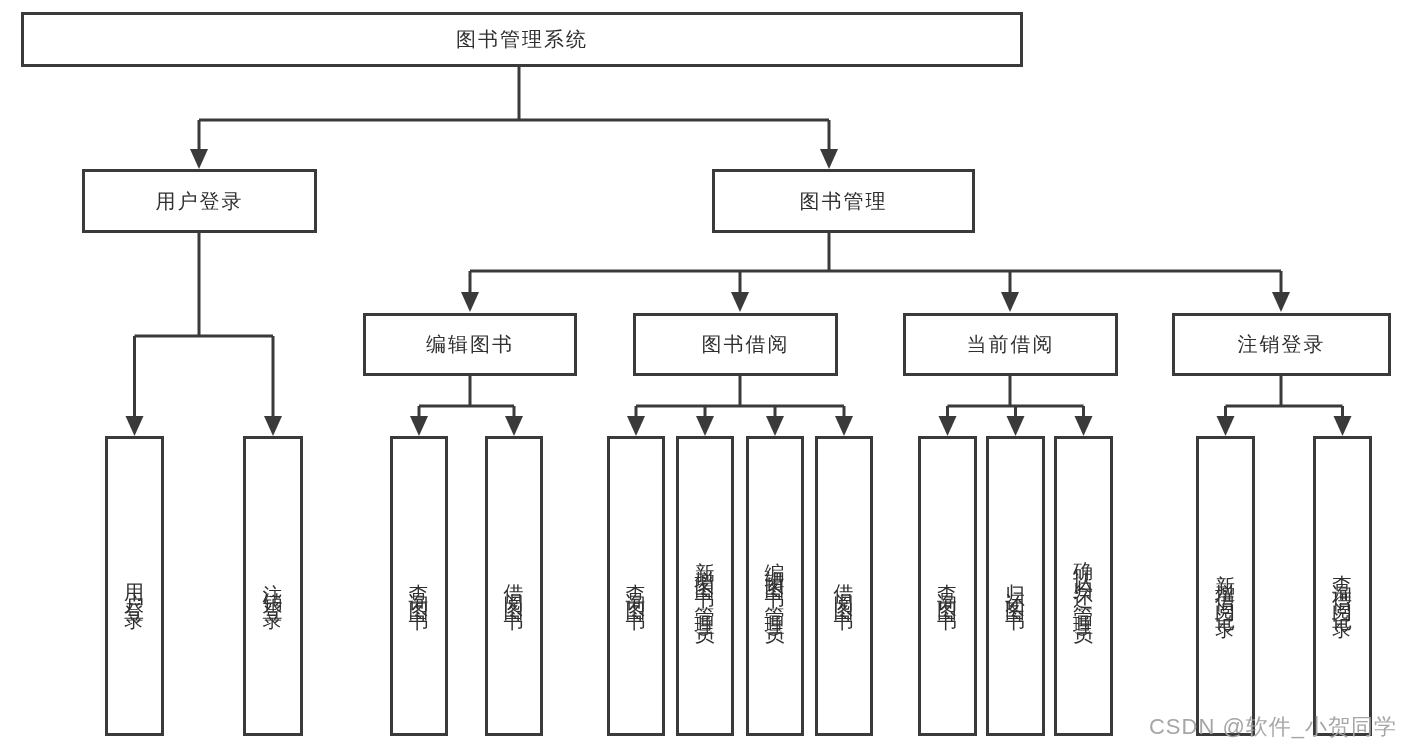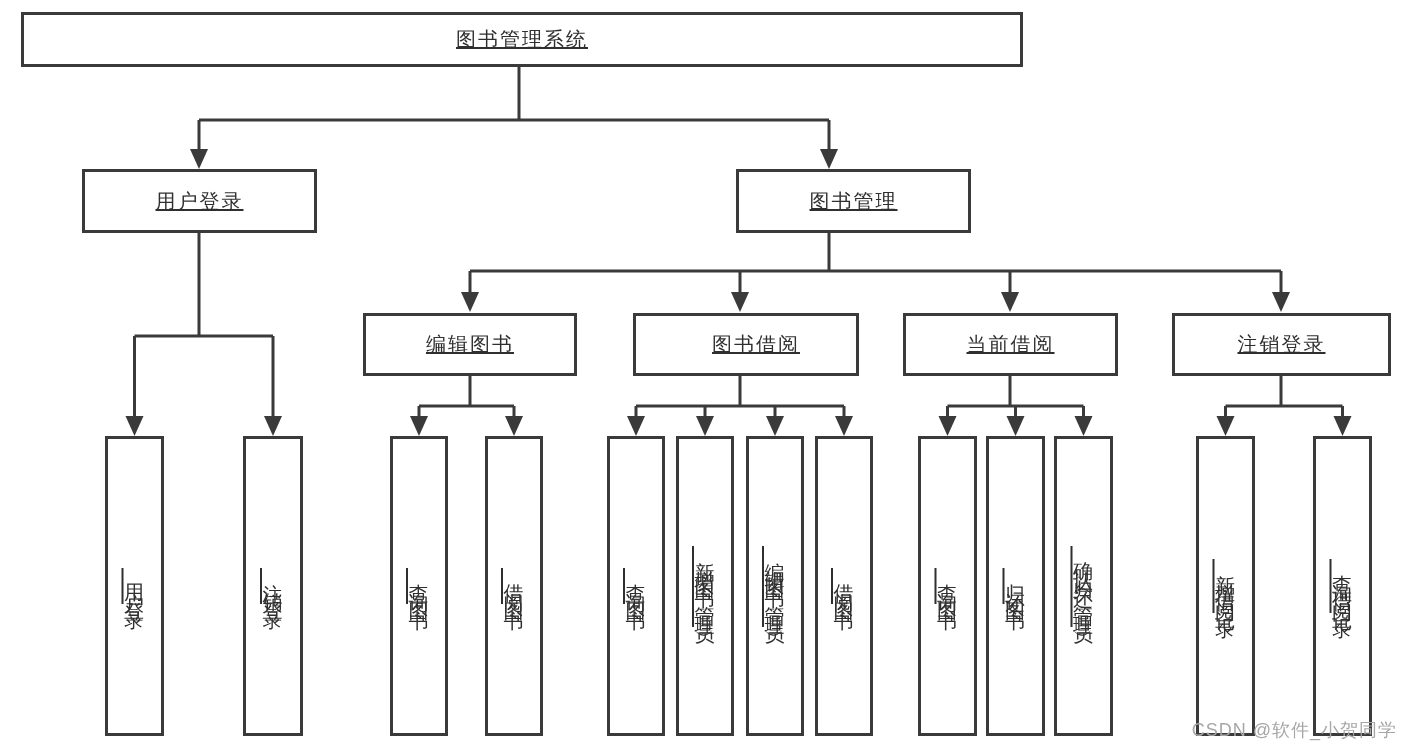--- a/index.html
+++ b/index.html
@@ -17,34 +17,33 @@
     position:absolute;
     box-sizing:border-box;
     background:#ffffff;
     border:3px solid #3a3a3a;
     display:flex;align-items:center;justify-content:center;
     color:#2f2f2f;
     font-size:20px;
     letter-spacing:2px;
     text-align:center;
     z-index:2;
-    text-decoration:underline;
   }
   .vbox span{
     writing-mode:vertical-rl;
     text-orientation:mixed;
     letter-spacing:9px;
     line-height:1;
     font-size:20px;
     color:#2f2f2f;
   }
   .watermark{
     position:absolute;
     right:8px;bottom:5px;
-    font-size:18px;
+    font-size:22px;
     letter-spacing:1px;
     color:#a6a6a6;
     z-index:5;
     white-space:nowrap;
   }
 </style>
 </head>
 <body>
 
 <div class="stage">
@@ -105,28 +104,28 @@
     <polygon class="arrow" points="1333.5,416 1351.5,416 1342.5,436"></polygon>
   </svg>
 
   <div class="box" style="left:21px;top:12px;width:1002px;height:55px;">
     <span>图书管理系统</span>
   </div>
 
   <div class="box" style="left:82px;top:169px;width:235px;height:64px;">
     <span>用户登录</span>
   </div>
-  <div class="box" style="left:736px;top:169px;width:235px;height:64px;">
+  <div class="box" style="left:712px;top:169px;width:263px;height:64px;">
     <span>图书管理</span>
   </div>
 
   <div class="box" style="left:363px;top:313px;width:214px;height:63px;">
     <span>编辑图书</span>
   </div>
-  <div class="box" style="left:633px;top:313px;width:226px;height:63px;padding-left:20px;">
+  <div class="box" style="left:633px;top:313px;width:205px;height:63px;padding-left:20px;">
     <span>图书借阅</span>
   </div>
   <div class="box" style="left:903px;top:313px;width:215px;height:63px;">
     <span>当前借阅</span>
   </div>
   <div class="box" style="left:1172px;top:313px;width:219px;height:63px;">
     <span>注销登录</span>
   </div>
 
   <div class="box vbox" style="left:105px;top:436px;width:59px;height:300px;">

